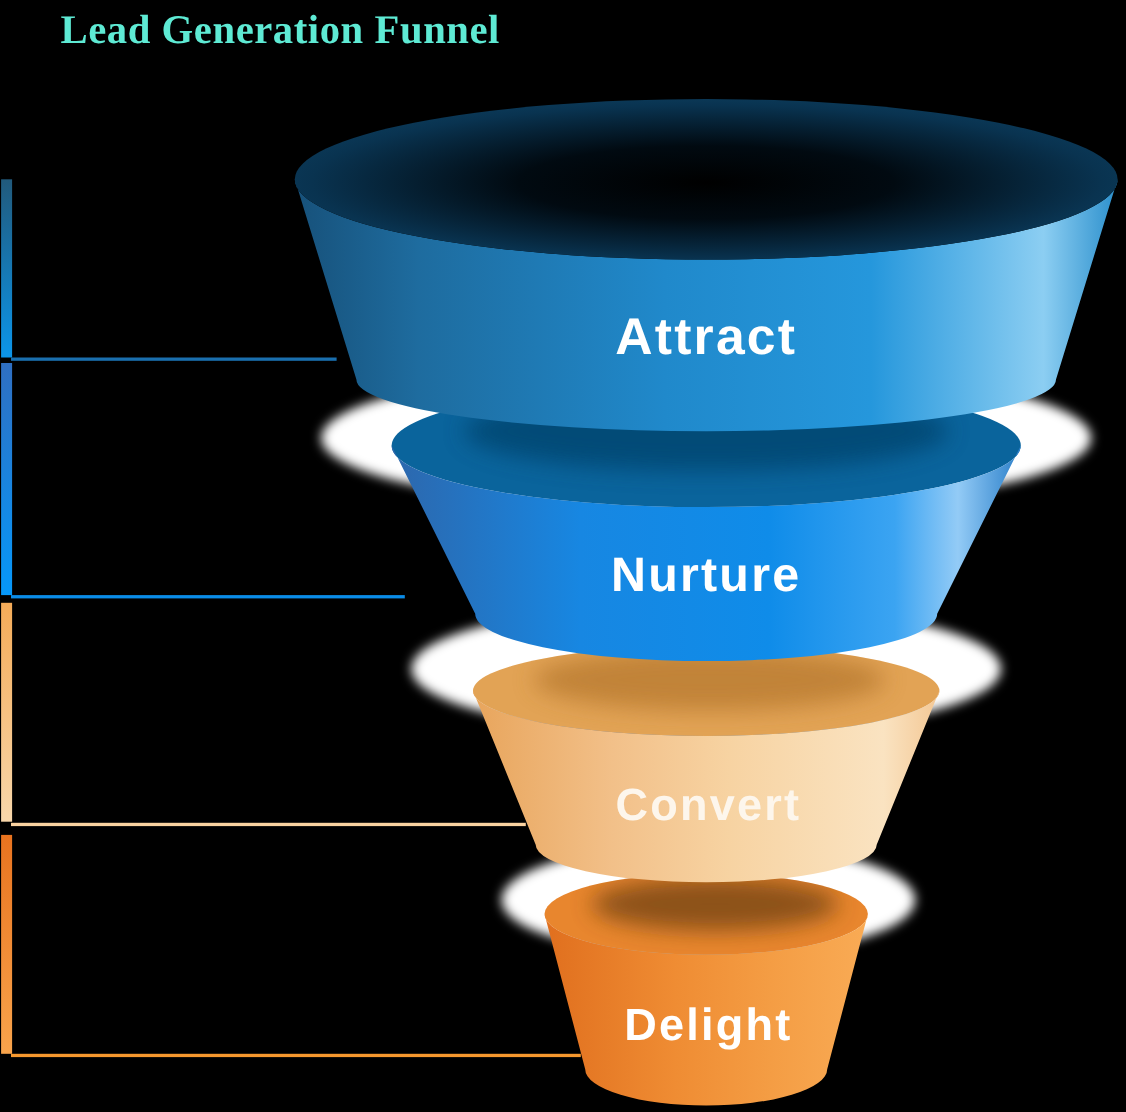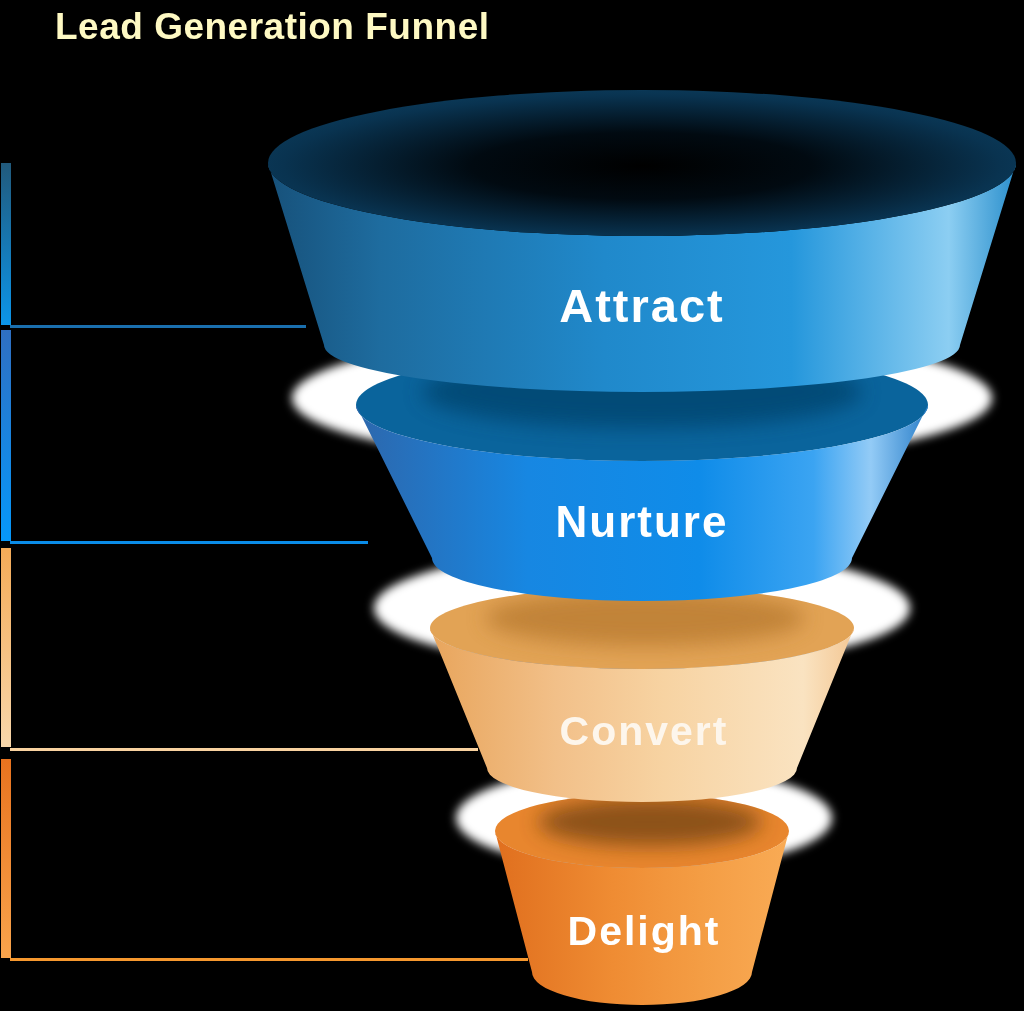--- a/index.html
+++ b/index.html
@@ -16,22 +16,23 @@
     width: 1024px;
     height: 1011px;
   }
   .page-title {
     position: absolute;
     left: 55px;
     top: 6px;
     font-size: 37px;
     font-weight: bold;
     letter-spacing: 0.5px;
-    color: #fef9c3;
+    color: #5eead4;
     white-space: nowrap;
+    font-family: Liberation Serif, serif;
   }
   svg { position: absolute; left: 0; top: 0; }
   .stage-label {
     font-family: "Liberation Sans", sans-serif;
     font-weight: bold;
     fill: #ffffff;
     text-anchor: middle;
     letter-spacing: 2px;
   }
 </style>

